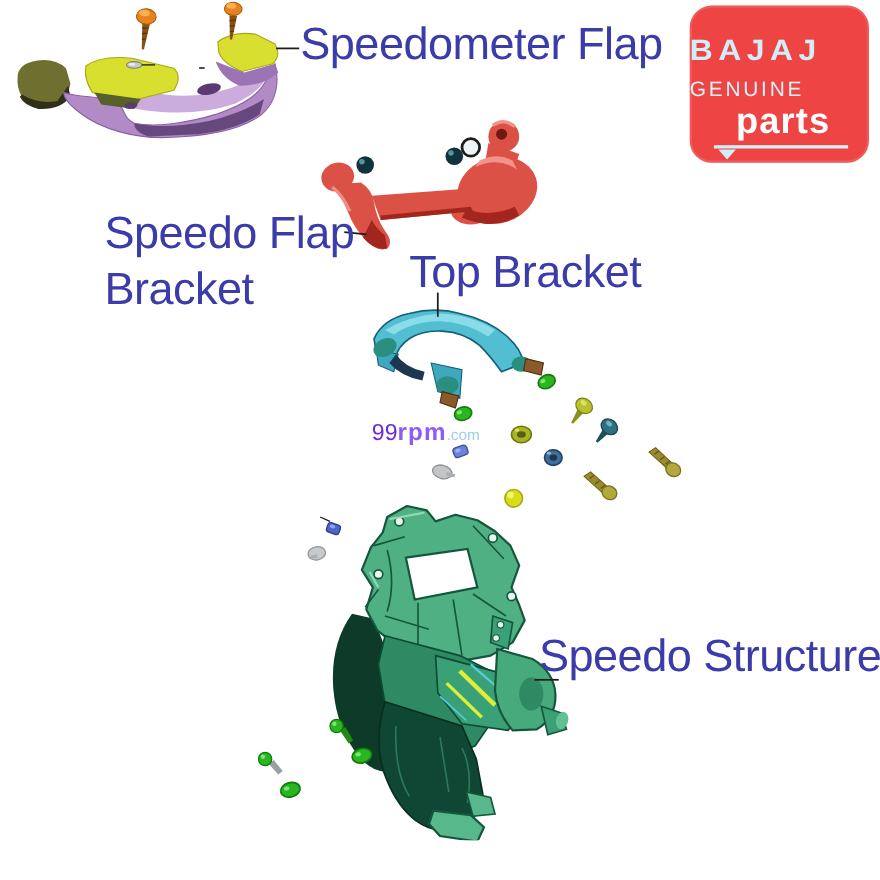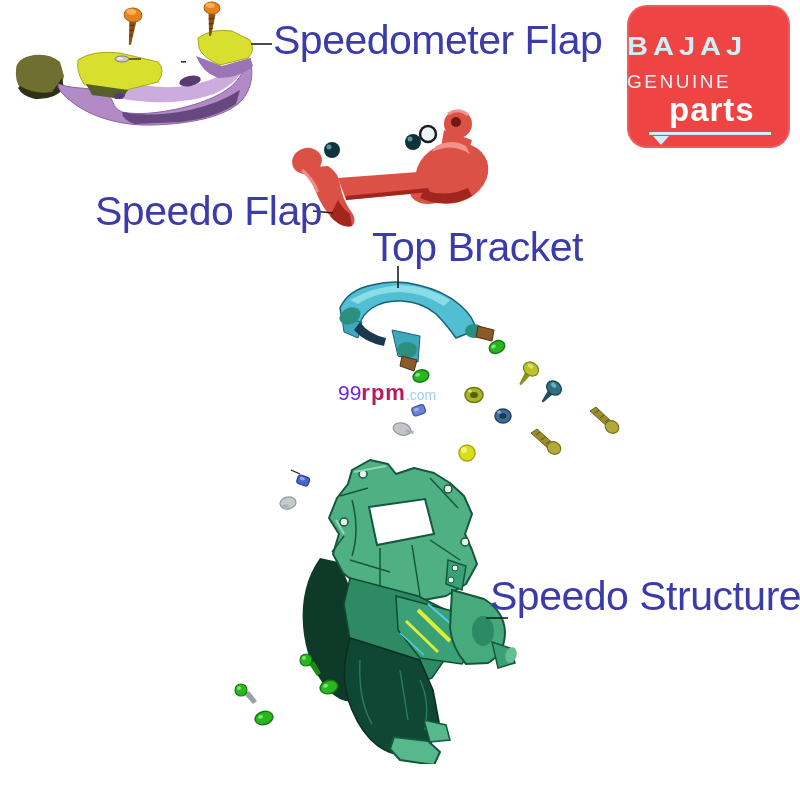--- a/index.html
+++ b/index.html
@@ -10,21 +10,21 @@
   svg{position:absolute;left:0;top:0;}
   .part-label{
     position:absolute;color:#3b3baa;font-size:41px;line-height:1.1;
     letter-spacing:-0.5px;white-space:nowrap;
   }
   .two-line span{display:block;line-height:51px;}
   #watermark{
     position:absolute;left:338px;top:380px;white-space:nowrap;
   }
   #watermark .wm-99{font-size:21px;color:#6d28d9;}
-  #watermark .wm-rpm{font-size:22px;font-weight:bold;color:#be185d;letter-spacing:1px;}
+  #watermark .wm-rpm{font-size:22px;font-weight:bold;color:#8b5cf6;letter-spacing:1px;}
   #watermark .wm-com{font-size:14px;color:#9fcdf0;}
   #badge{
     position:absolute;left:627px;top:5px;width:163px;height:143px;
     background:#ef4444;border-radius:20px;
     box-shadow:inset 0 0 0 2px rgba(255,255,255,0.12);
   }
   #badge .brand{
     margin-top:25px;font-size:29px;font-weight:bold;letter-spacing:5px;
     color:#cfeef8;transform:scaleY(0.92);
   }
@@ -231,20 +231,21 @@
       <path d="M486,618 L508,618"></path>
       <path d="M129,59 L141,59" stroke-width="1.2"></path>
       <path d="M291,470 L300,474" stroke-width="1.2"></path>
     </g>
   </svg>
 
   <div class="part-label" style="left:273px;top:18px;">Speedometer Flap</div>
 
   <div class="part-label two-line" style="left:95px;top:186px;">
     <span>Speedo Flap</span>
+    <span>Bracket</span>
   </div>
 
   <div class="part-label" style="left:372px;top:225px;">Top Bracket</div>
 
   <div class="part-label" style="left:490px;top:574px;">Speedo Structure</div>
 
   <div id="watermark">
     <span class="wm-99">99</span><span class="wm-rpm">rpm</span><span class="wm-com">.com</span>
   </div>
 

